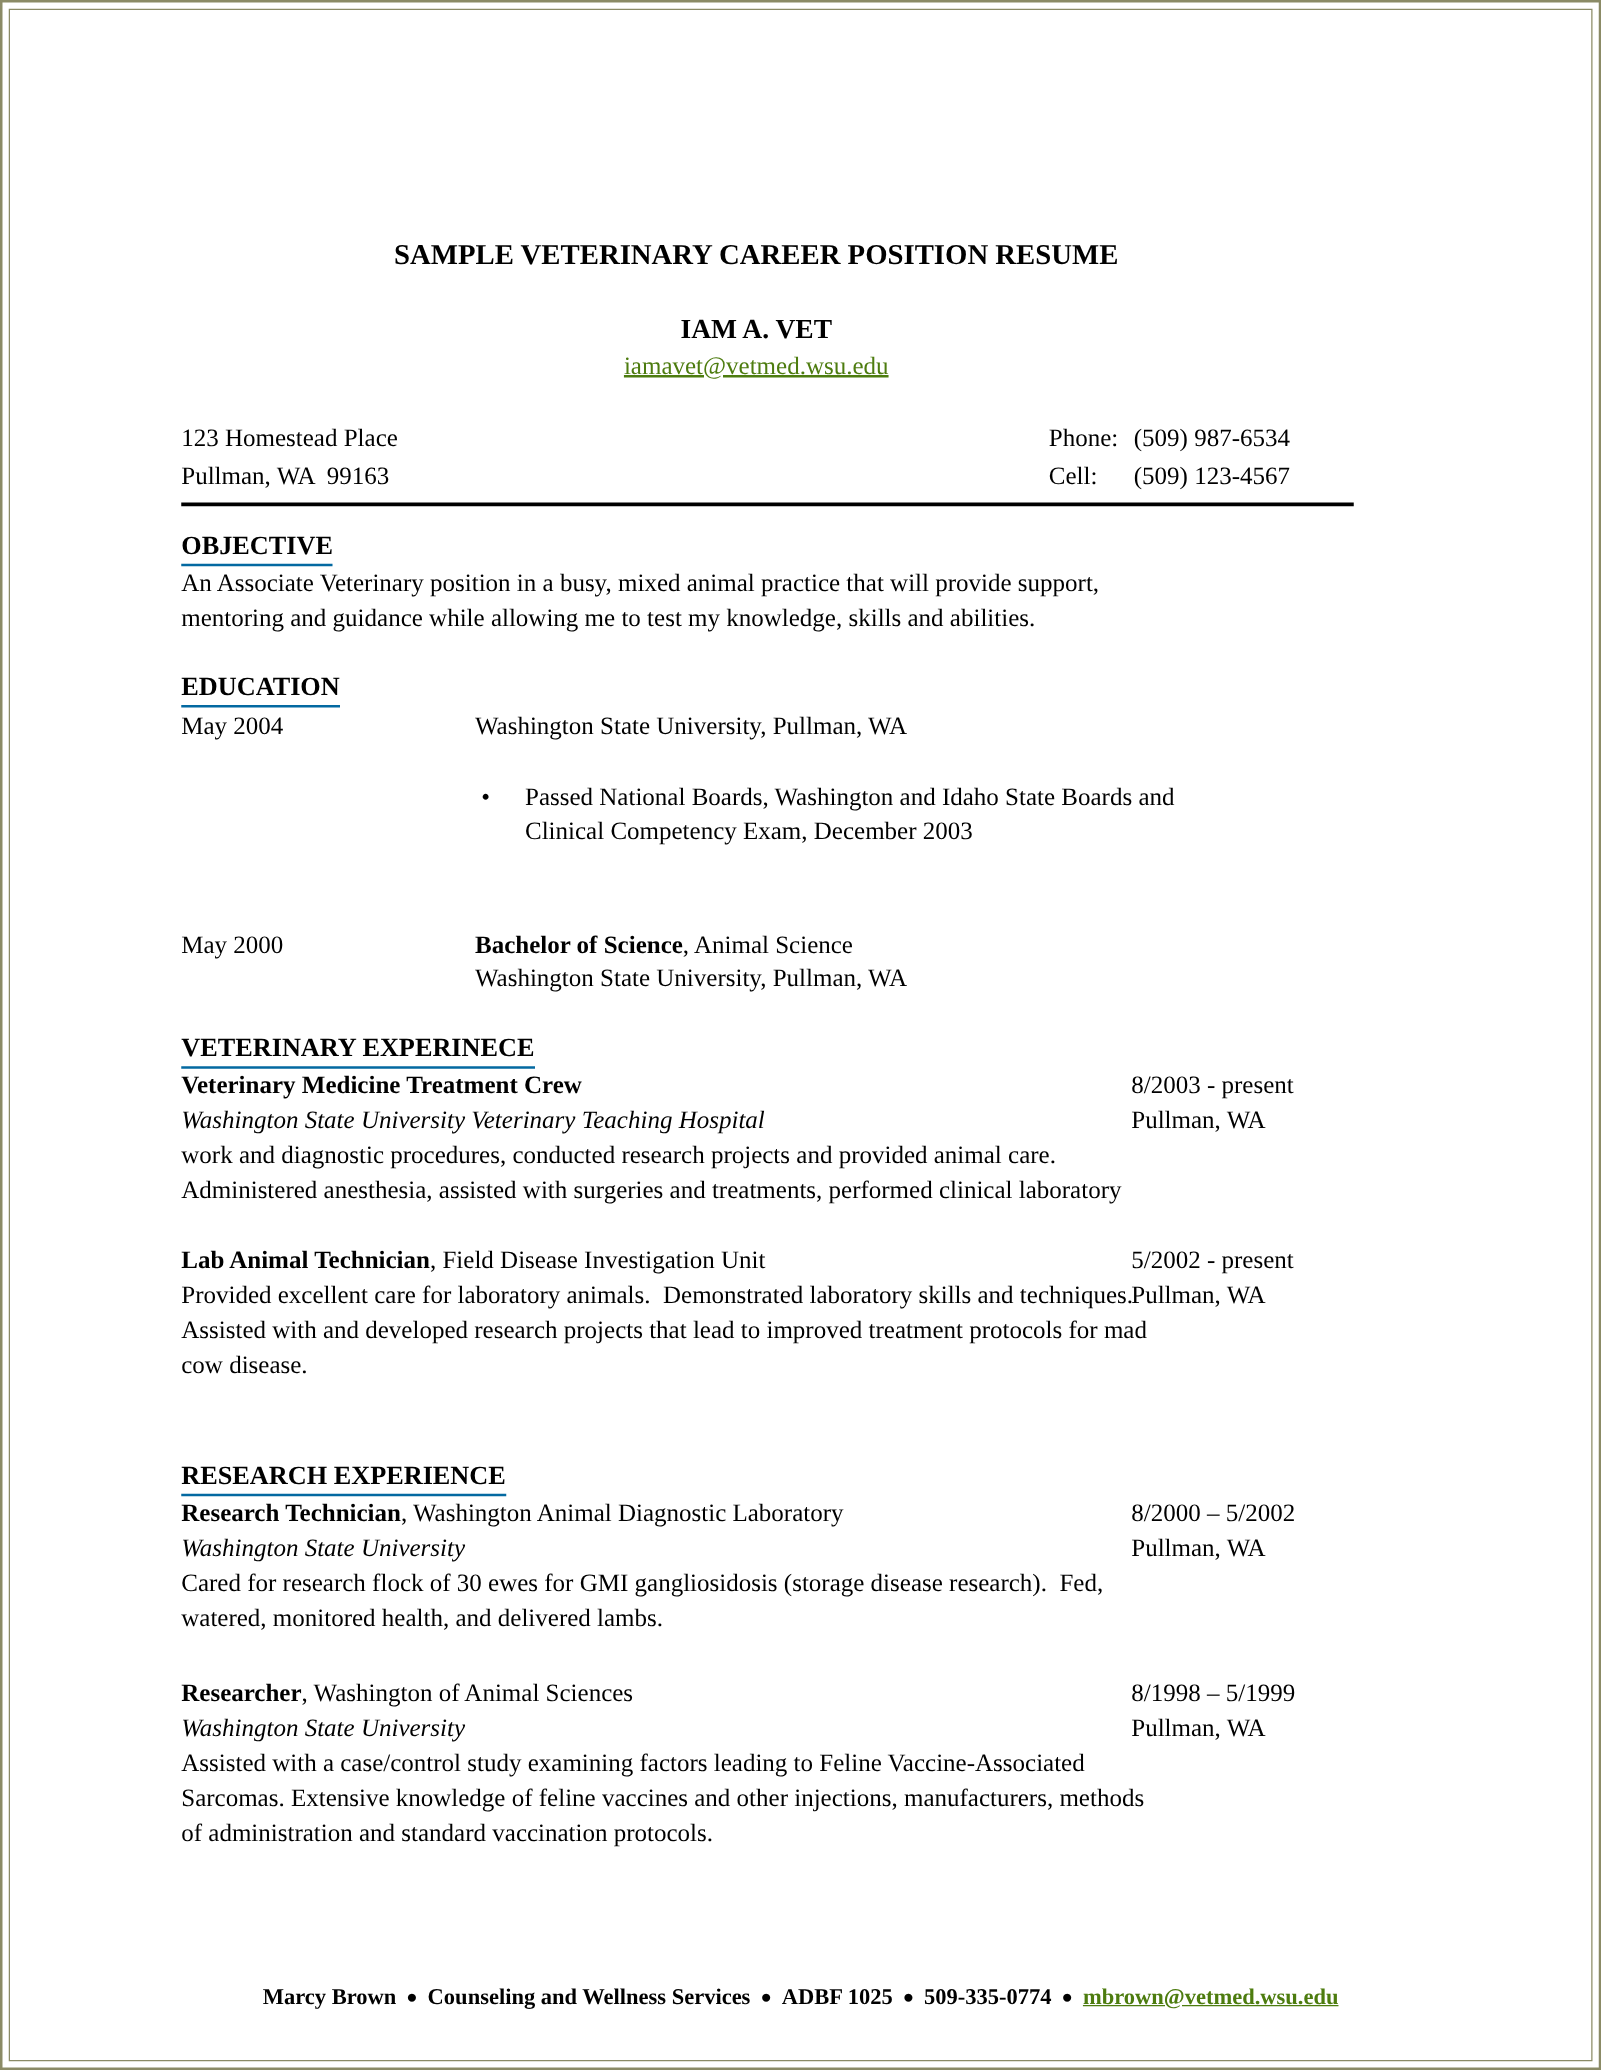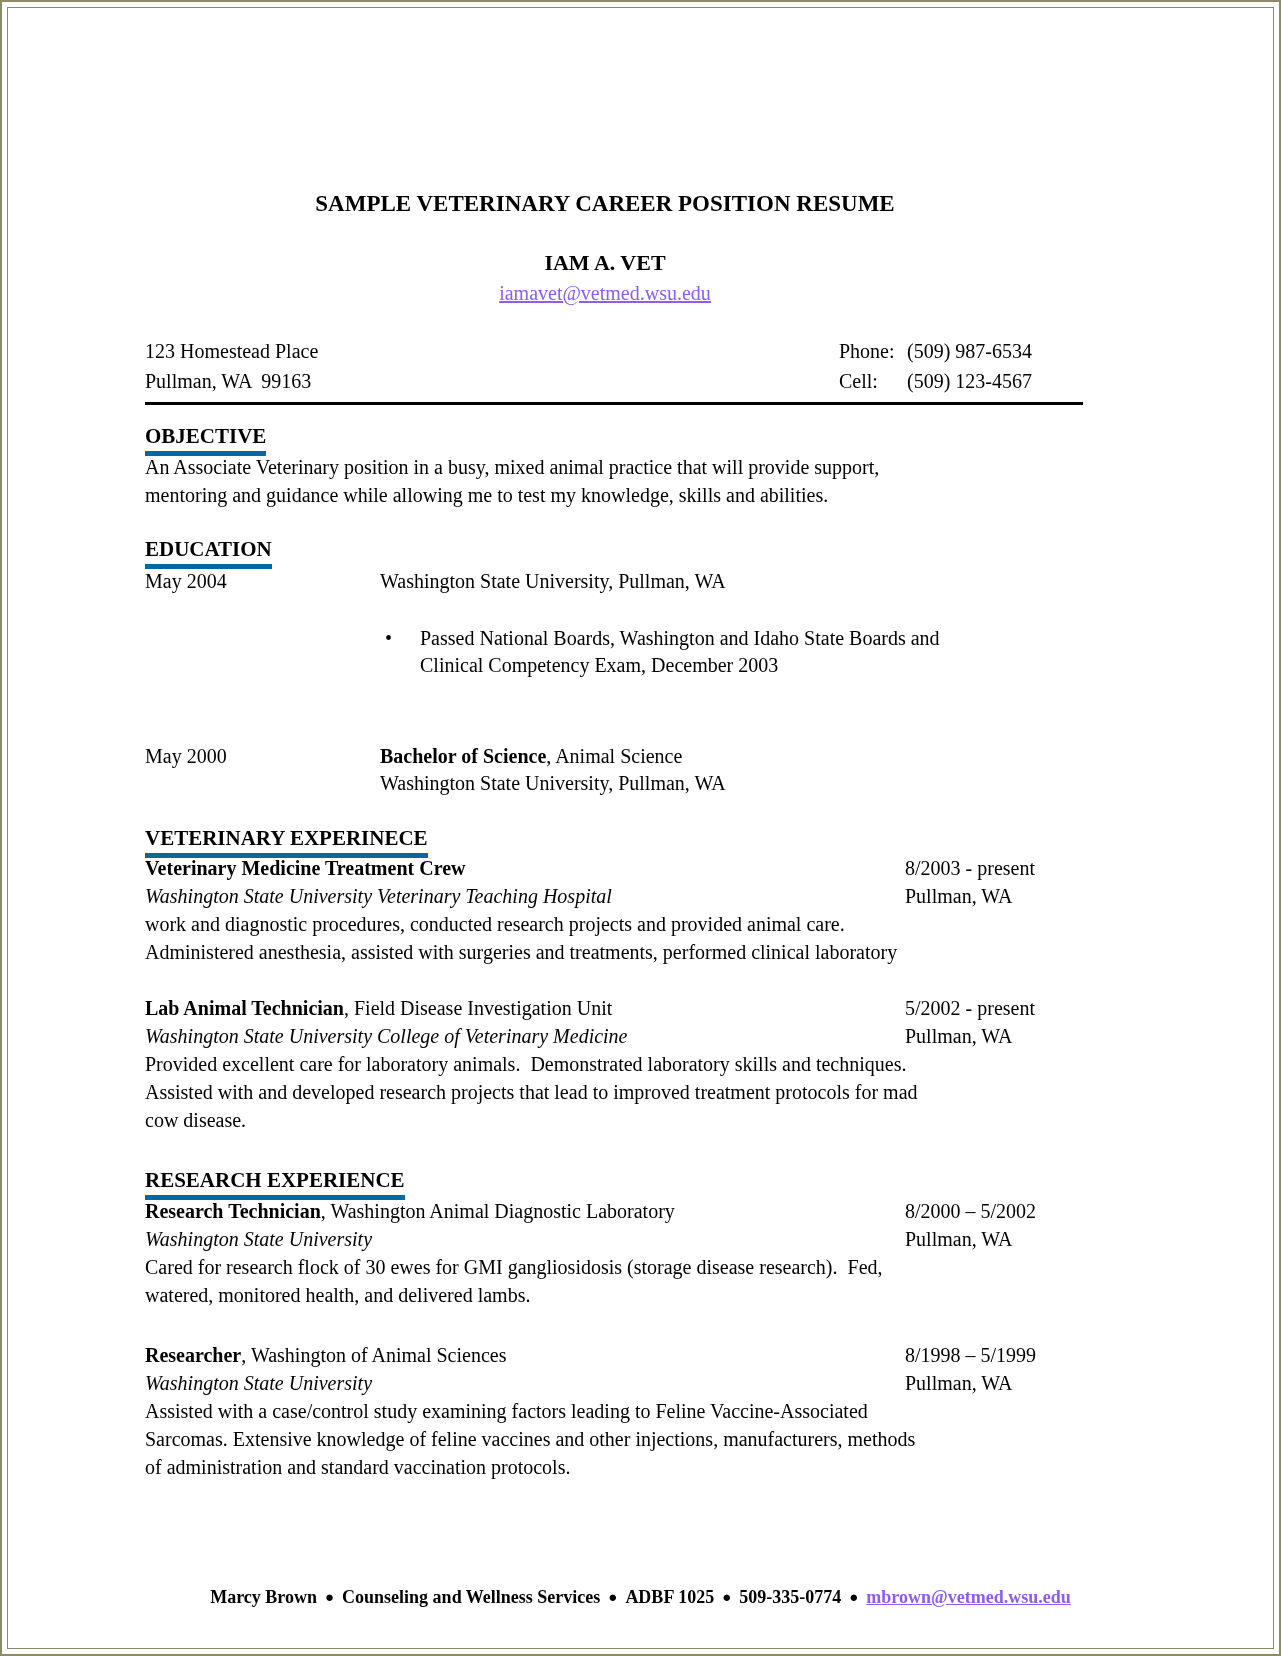--- a/index.html
+++ b/index.html
@@ -13,24 +13,24 @@
   .content{position:absolute;left:145px;top:0;width:920px;}
   .abs{position:absolute;}
   .line{white-space:pre;font-size:20px;line-height:28px;}
   .lh27 .line{line-height:27px;}
   .lh30 .line{line-height:30px;}
   .b{font-weight:bold;}
   .i{font-style:italic;}
   .center{width:920px;text-align:center;}
   .doc-title{font-size:23px;font-weight:bold;line-height:28px;white-space:pre;}
   .person-name{font-size:22px;font-weight:bold;line-height:28px;white-space:pre;}
-  .link{color:#8b5cf6;text-decoration:underline;}
+  .link{color:#4d7c0f;text-decoration:underline;}
   .email{font-size:20px;line-height:28px;}
   .heading{display:inline-block;font-size:21px;font-weight:bold;line-height:25px;
-           border-bottom:5px solid #0369a1;padding-bottom:2px;white-space:pre;}
+           border-bottom:2px solid #0369a1;padding-bottom:2px;white-space:pre;}
   .contact-label{display:inline-block;min-width:68px;}
   .rule{background:#000;height:3px;}
   .edu-date{position:absolute;left:0;top:0;}
   .edu-desc{margin-left:235px;}
   .bullet-block{display:flex;}
   .bullet-marker{width:35px;font-size:20px;line-height:27px;flex:0 0 35px;}
   .jrow{position:relative;}
   .jright{position:absolute;left:760px;top:0;white-space:pre;font-style:normal;font-weight:normal;}
   .footer{position:absolute;left:0;right:0;text-align:center;font-size:18px;
           font-weight:bold;line-height:22px;white-space:pre;}
@@ -101,21 +101,21 @@
 
   <div class="abs" style="top:854px;left:0;width:920px">
     <div class="line jrow"><span><span class="b">Veterinary Medicine Treatment Crew</span><span></span></span><span class="jright">8/2003 - present</span></div>
     <div class="line jrow"><span class="i">Washington State University Veterinary Teaching Hospital</span><span class="jright">Pullman, WA</span></div>
     <div class="line">work and diagnostic procedures, conducted research projects and provided animal care.</div>
     <div class="line">Administered anesthesia, assisted with surgeries and treatments, performed clinical laboratory</div>
   </div>
 
   <div class="abs" style="top:994px;left:0;width:920px">
     <div class="line jrow"><span><span class="b">Lab Animal Technician</span><span>, Field Disease Investigation Unit</span></span><span class="jright">5/2002 - present</span></div>
-    <div class="line jrow"><span class="i">Washington State University College of Veterinary Medicine</span><span class="jright">Pullman, WA</span></div>
+    <div class="line jrow"><span class="jright">Pullman, WA</span></div>
     <div class="line">Provided excellent care for laboratory animals.  Demonstrated laboratory skills and techniques.</div>
     <div class="line">Assisted with and developed research projects that lead to improved treatment protocols for mad</div>
     <div class="line">cow disease.</div>
   </div>
 
   <div class="abs" style="top:1168px;left:0">
     <span class="heading">RESEARCH EXPERIENCE</span>
   </div>
 
   <div class="abs" style="top:1197px;left:0;width:920px">

